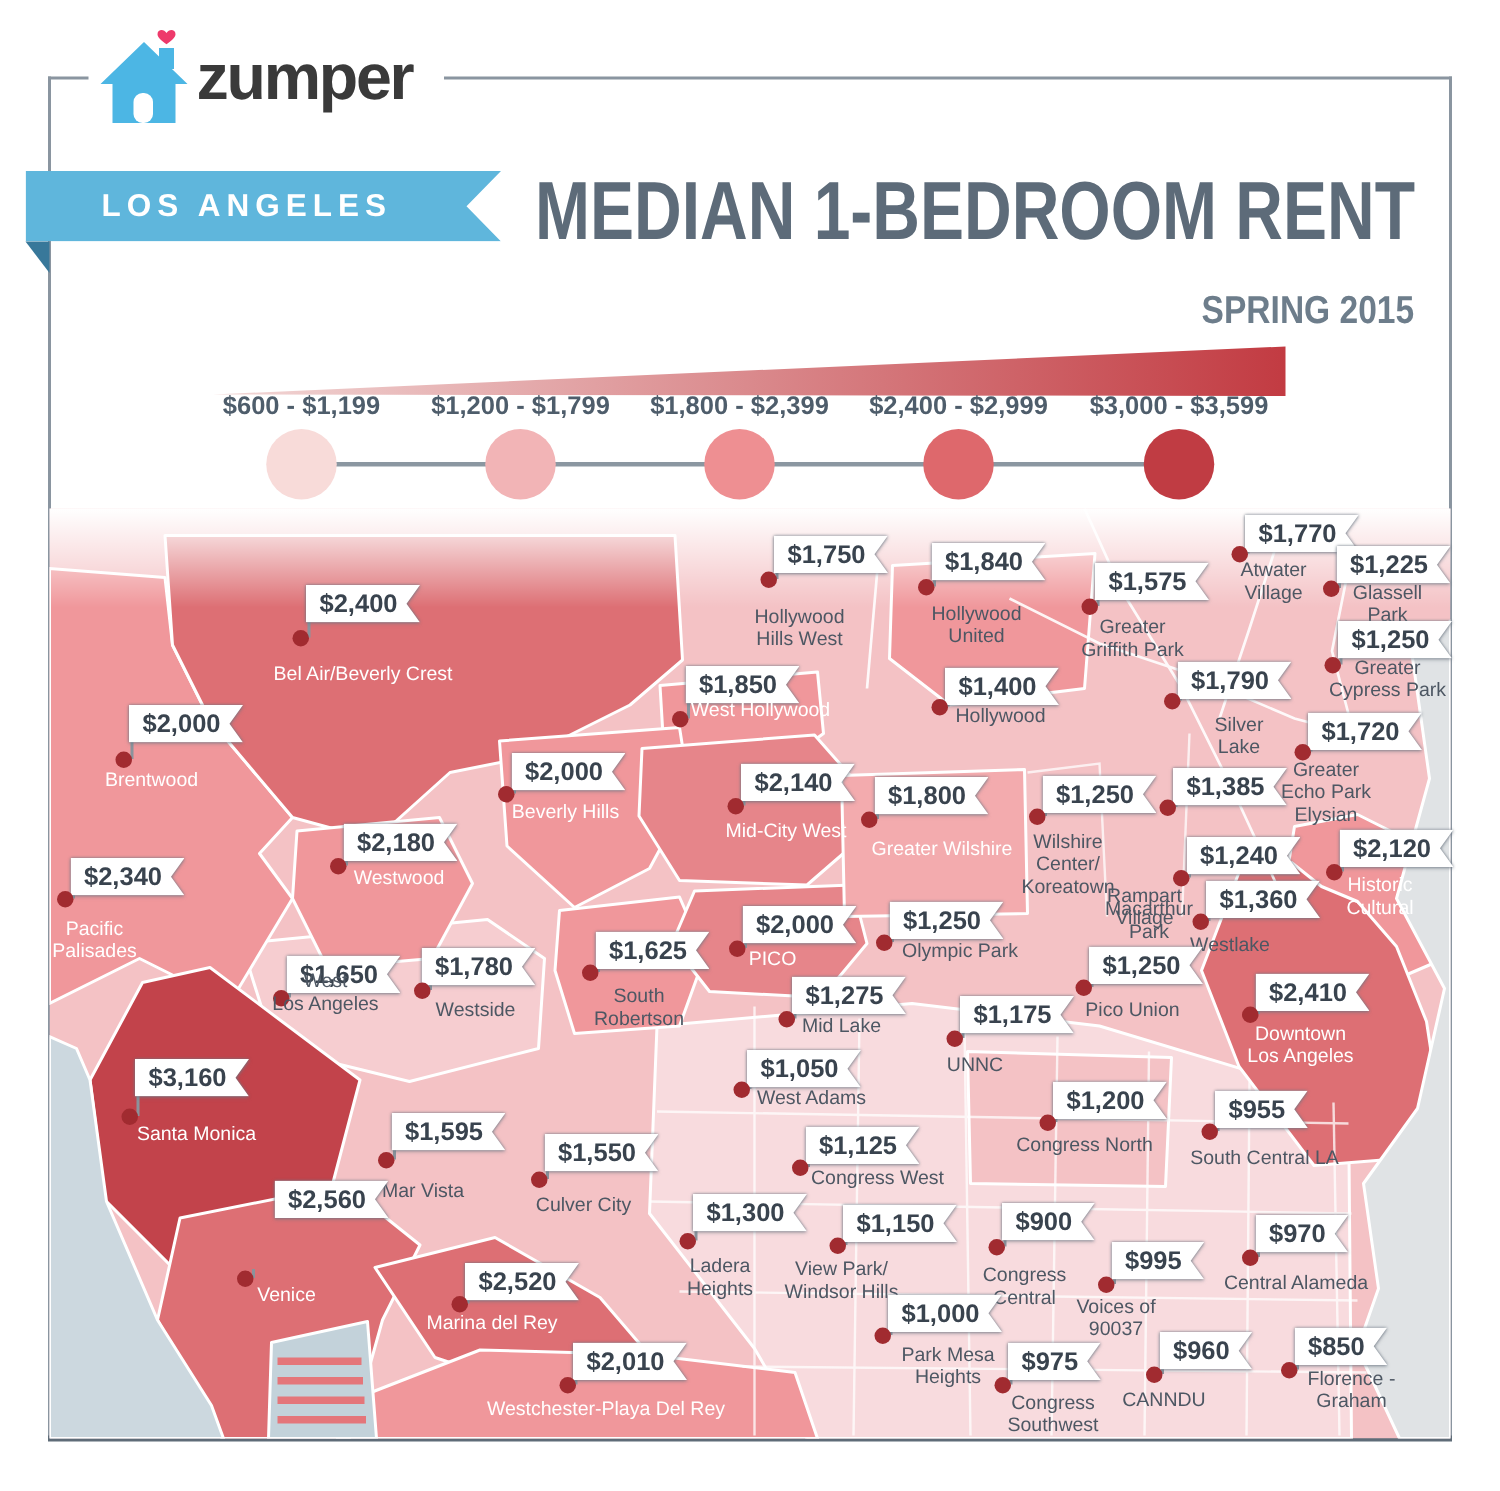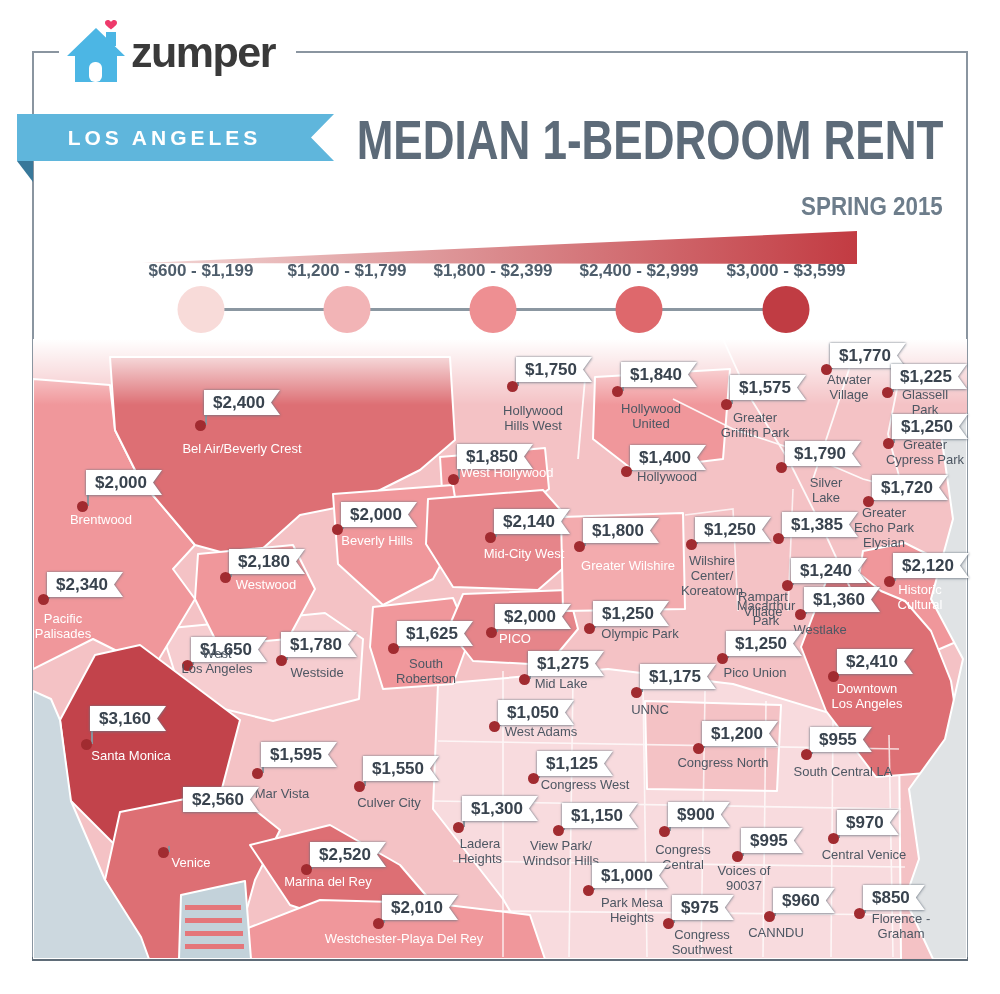--- a/index.html
+++ b/index.html
@@ -392,21 +392,21 @@
       <div class="fw" style="left: 668px; top: 802px;">
         <div class="fg">$900</div>
       </div>
       <div class="dot" style="left: 659px; top: 826px;"></div>
       <div class="nb dark" style="left: 683px; top: 842px;">Congress<br>Central</div>
       <div class="pole" style="left: 838px; top: 833px; height: 5px;"></div>
       <div class="fw" style="left: 837px; top: 810px;">
         <div class="fg">$970</div>
       </div>
       <div class="dot" style="left: 828px; top: 833px;"></div>
-      <div class="nb dark" style="left: 864px; top: 847px;">Central Venice</div>
+      <div class="nb dark" style="left: 864px; top: 847px;">Central Alameda</div>
       <div class="pole" style="left: 168px; top: 846px; height: 6px;"></div>
       <div class="fw" style="left: 167px; top: 787px; padding-left: 16px;">
         <div class="fg">$2,560</div>
       </div>
       <div class="dot" style="left: 158px; top: 847px;"></div>
       <div class="nb light" style="left: 191px; top: 855px;">Venice</div>
       <div class="pole" style="left: 742px; top: 851px; height: 5px;"></div>
       <div class="fw" style="left: 741px; top: 828px;">
         <div class="fg">$995</div>
       </div>

